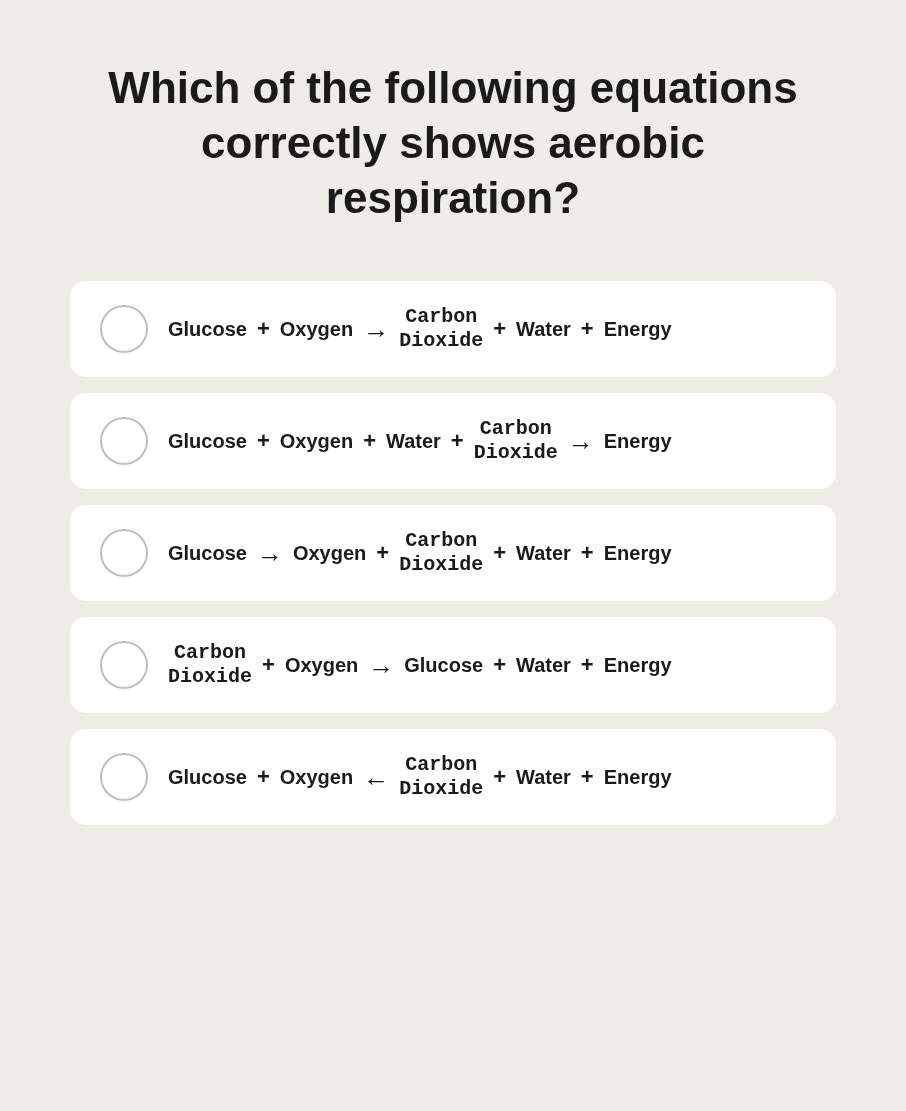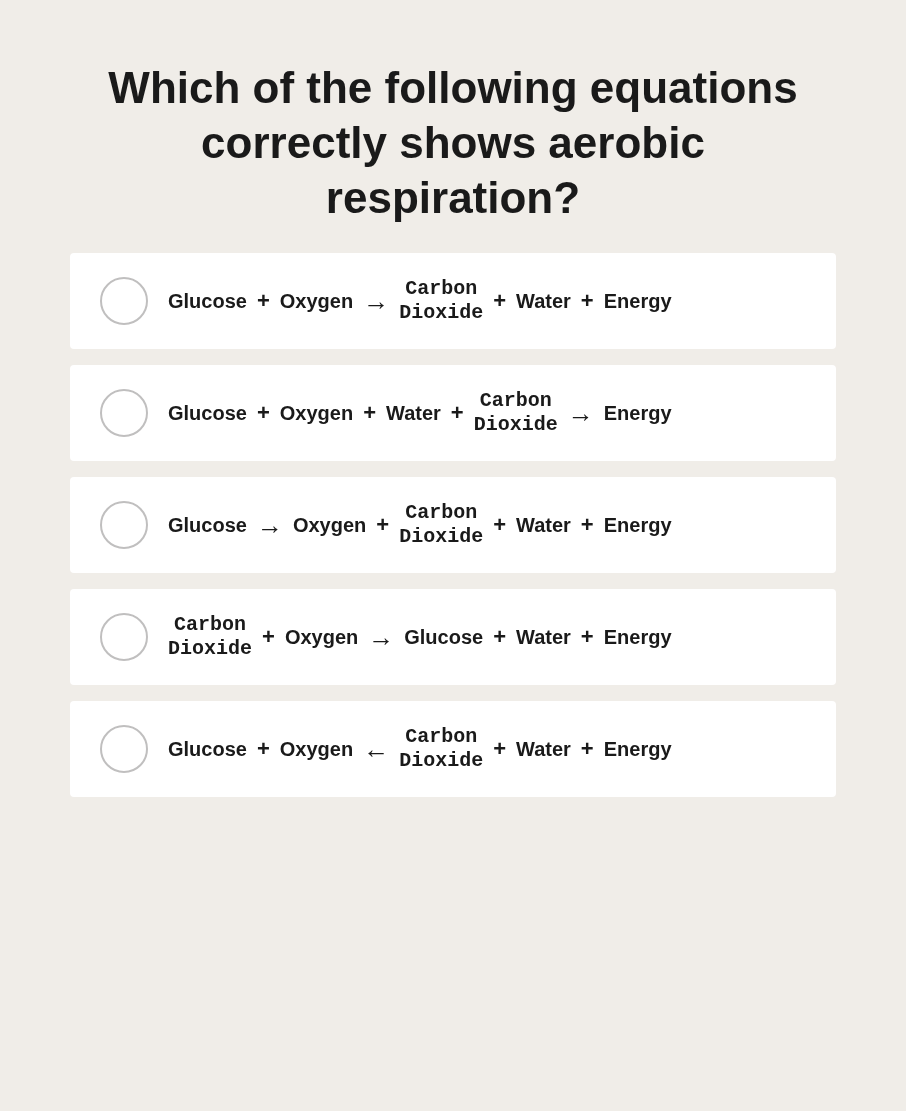--- a/index.html
+++ b/index.html
@@ -27,34 +27,34 @@
       flex-direction: column;
       align-items: center;
     }
 
     .question-title {
       font-size: 44px;
       font-weight: 800;
       color: #1a1a1a;
       text-align: center;
       line-height: 1.25;
-      margin-bottom: 28px;
+      margin-bottom: 56px;
       font-family: 'Arial Rounded MT Bold', Arial, sans-serif;
     }
 
     .options-list {
       width: 100%;
       display: flex;
       flex-direction: column;
       gap: 16px;
     }
 
     .option-item {
       background-color: #ffffff;
-      border-radius: 4px;
+      border-radius: 16px;
       padding: 22px 28px;
       display: flex;
       align-items: center;
       gap: 20px;
       cursor: pointer;
       border: 2px solid transparent;
       min-height: 90px;
     }
 
     .radio-circle {

